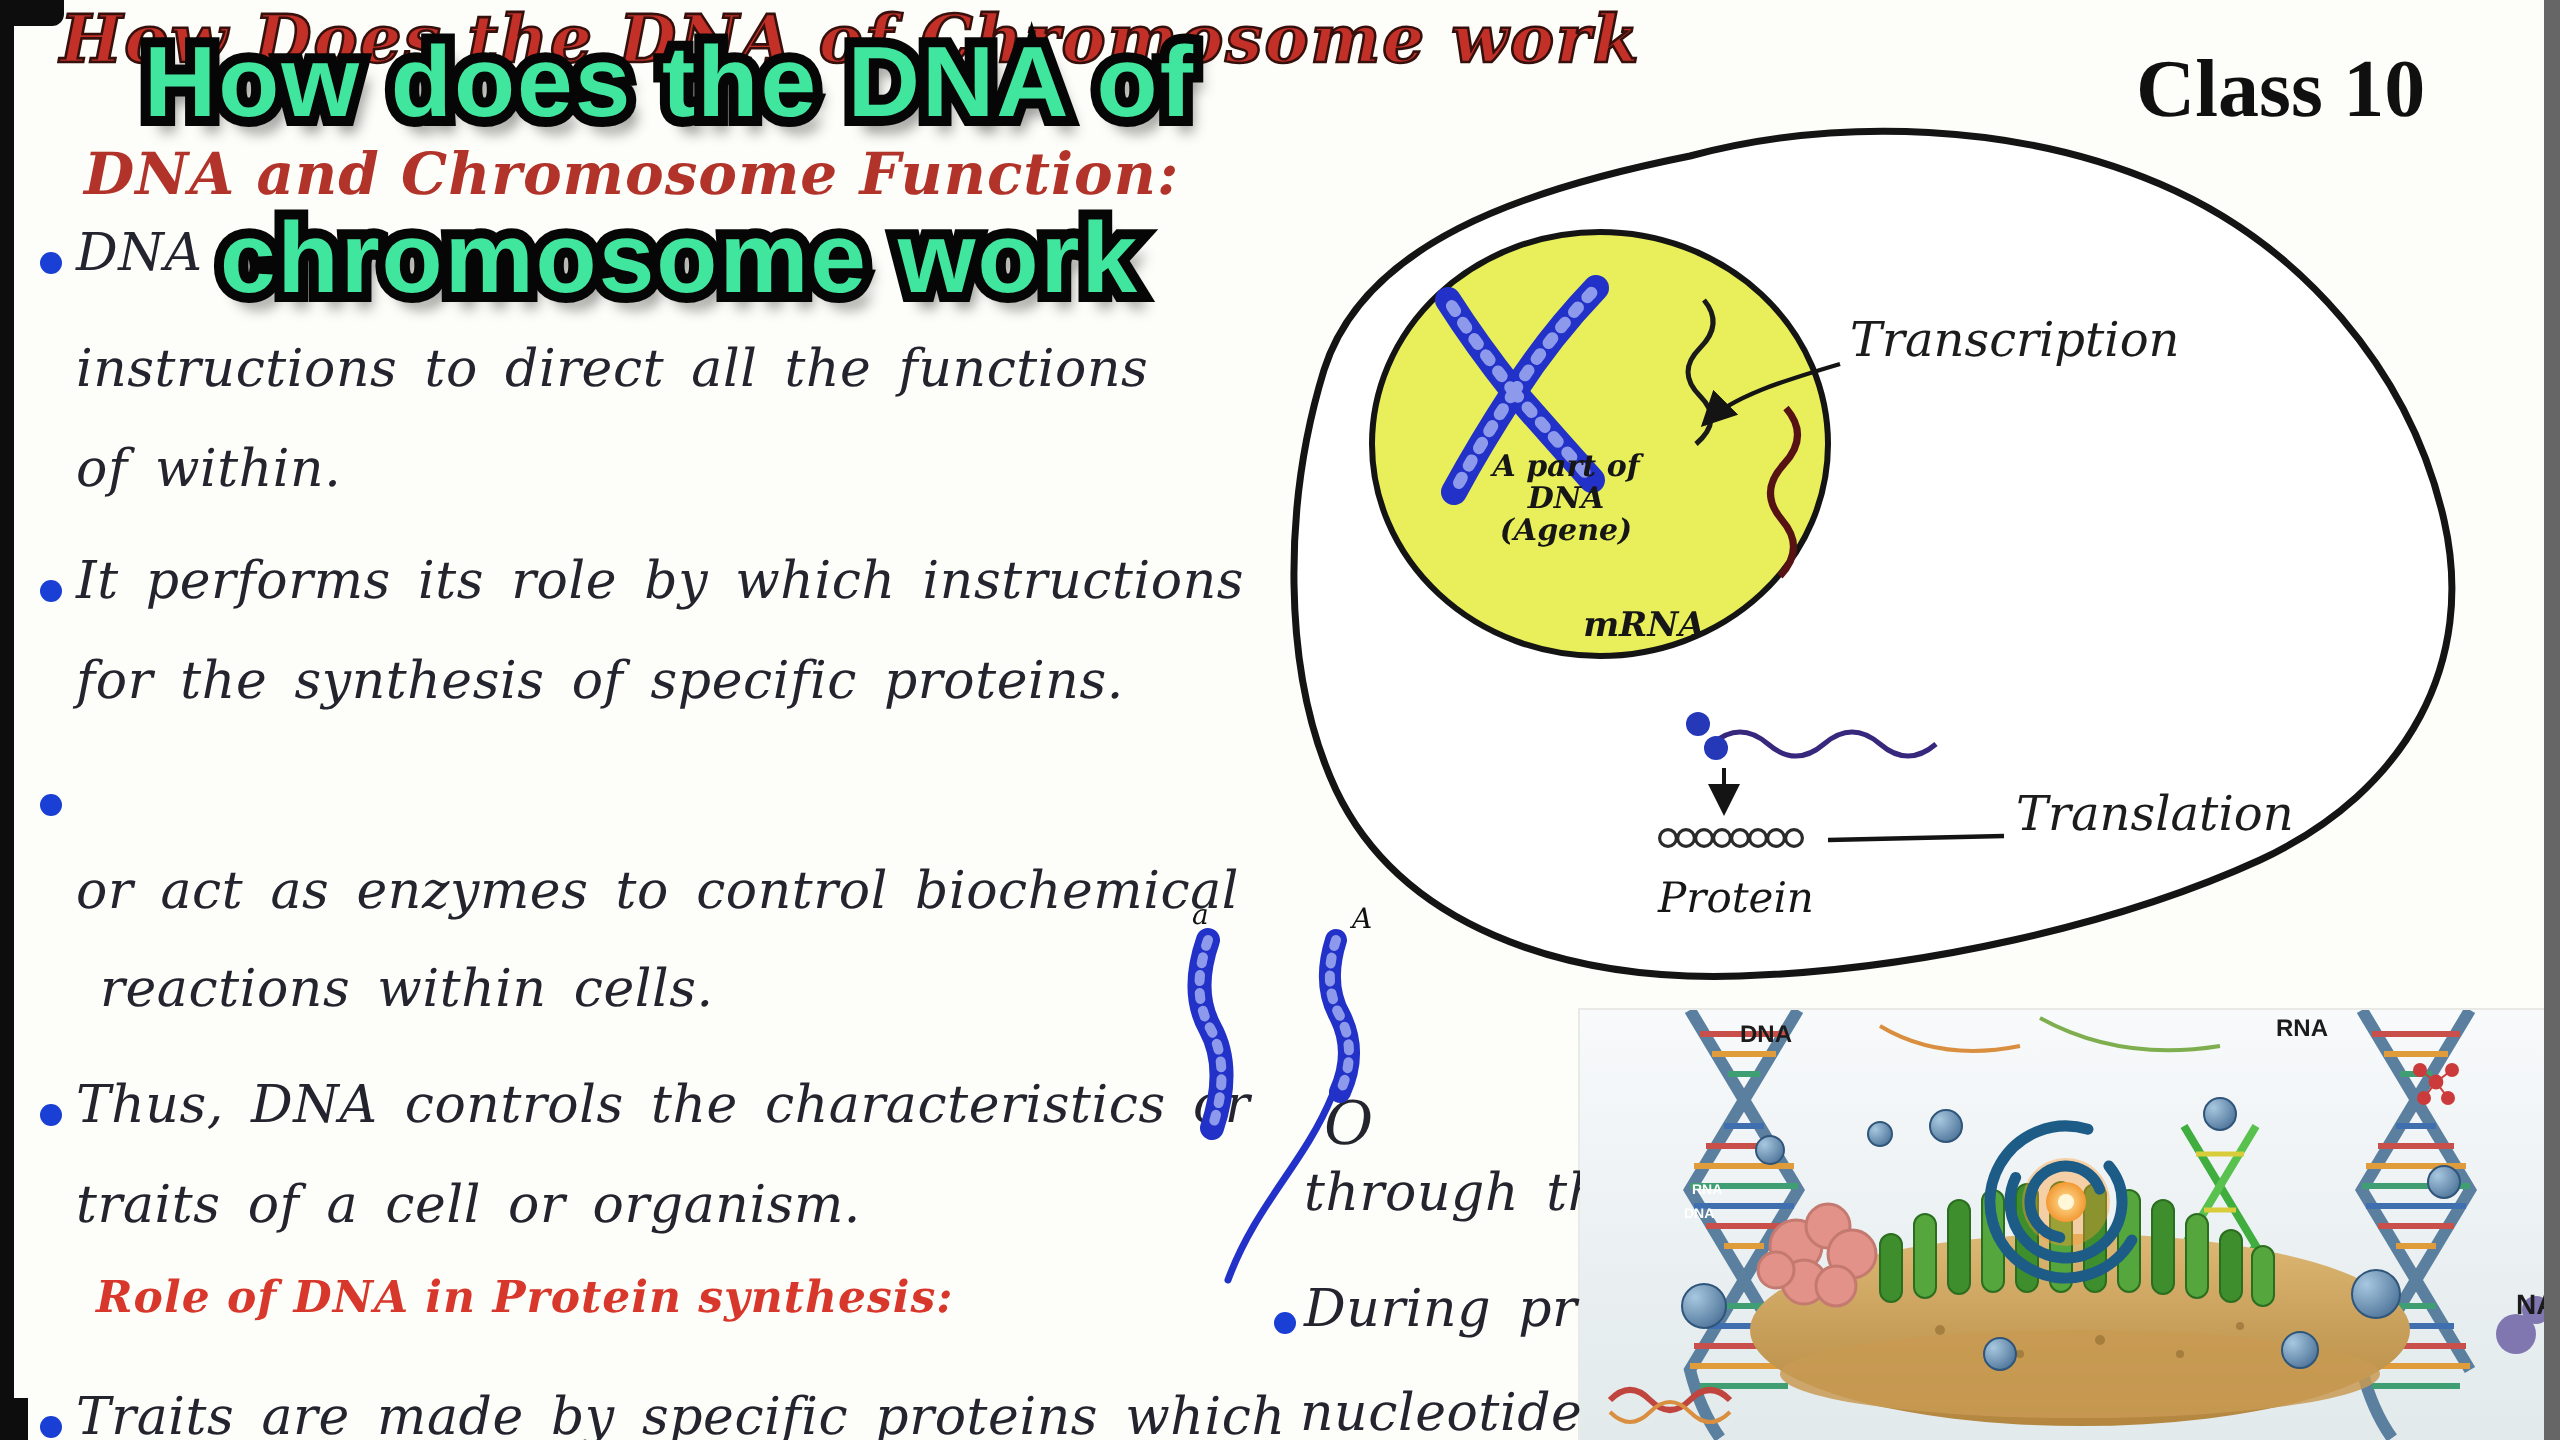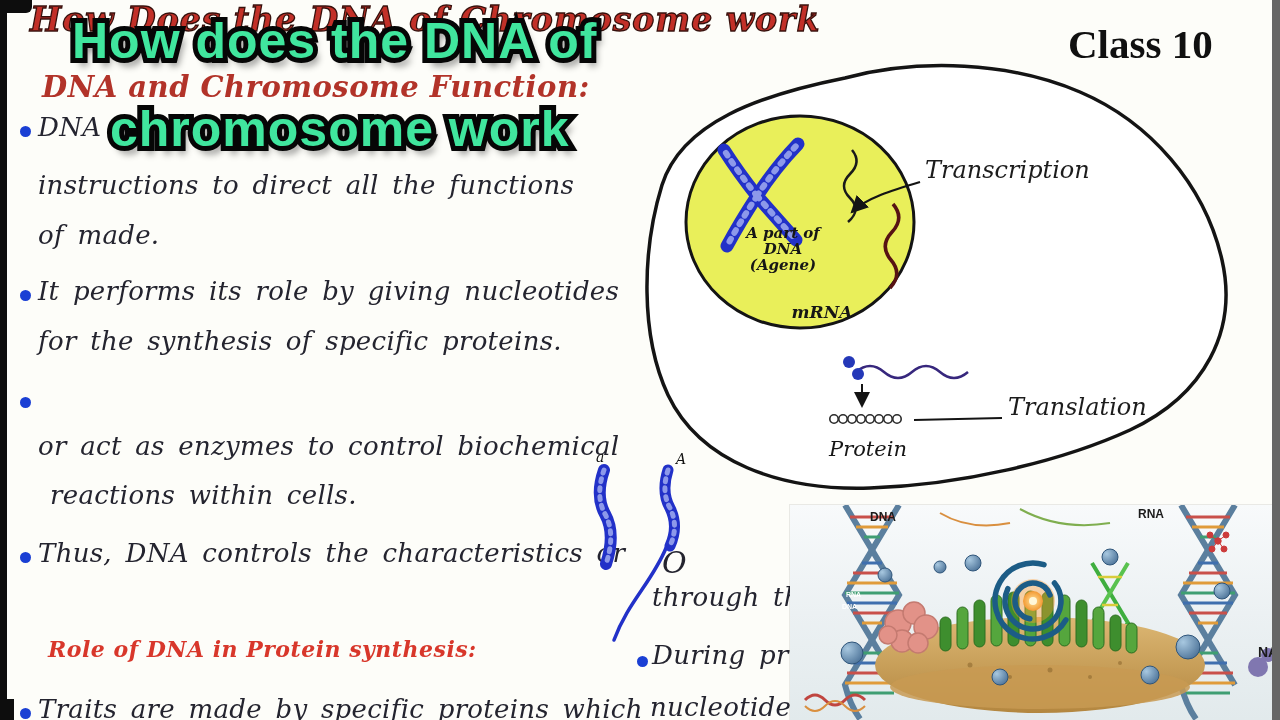--- a/index.html
+++ b/index.html
@@ -69,32 +69,33 @@
     </div>
   </div>
 
   <div class="class-label">Class 10</div>
 
   <div class="line red-head1" style="left:42px; top:70px;">DNA and Chromosome Function:</div>
 
   <div class="dot" style="left:20px; top:126px;"></div>
   <div class="line hand" style="left:38px; top:112px;">DNA</div>
   <div class="line hand" style="left:38px; top:170px;">instructions to direct all the  functions</div>
-  <div class="line hand" style="left:38px; top:220px;">of made.</div>
+  <div class="line hand" style="left:38px; top:220px;">of within.</div>
 
   <div class="dot" style="left:20px; top:290px;"></div>
-  <div class="line hand" style="left:38px; top:276px;">It performs its role by giving nucleotides</div>
+  <div class="line hand" style="left:38px; top:276px;">It performs its role by which instructions</div>
   <div class="line hand" style="left:38px; top:326px;">for  the synthesis of specific proteins.</div>
 
   <div class="dot" style="left:20px; top:397px;"></div>
   <div class="line hand" style="left:38px; top:431px;">or act as enzymes to control  biochemical</div>
   <div class="line hand" style="left:50px; top:480px;text-align:center;">reactions  within cells.</div>
 
   <div class="dot" style="left:20px; top:552px;"></div>
   <div class="line hand" style="left:38px; top:538px;">Thus, DNA controls the characteristics or</div>
+  <div class="line hand" style="left:38px; top:588px;">traits of a cell or organism.</div>
 
   <div class="line red-head2" style="left:48px; top:636px;">Role of DNA in  Protein synthesis:</div>
 
   <div class="dot" style="left:20px; top:708px;"></div>
   <div class="line hand" style="left:38px; top:694px;">Traits are made by specific proteins which</div>
 
   <div class="line hand" style="left:662px; top:545px; font-size:30px;">O</div>
   <div class="line hand" style="left:652px; top:582px;">through th</div>
   <div class="dot" style="left:637px; top:656px;"></div>
   <div class="line hand" style="left:652px; top:640px;">During pr</div>

